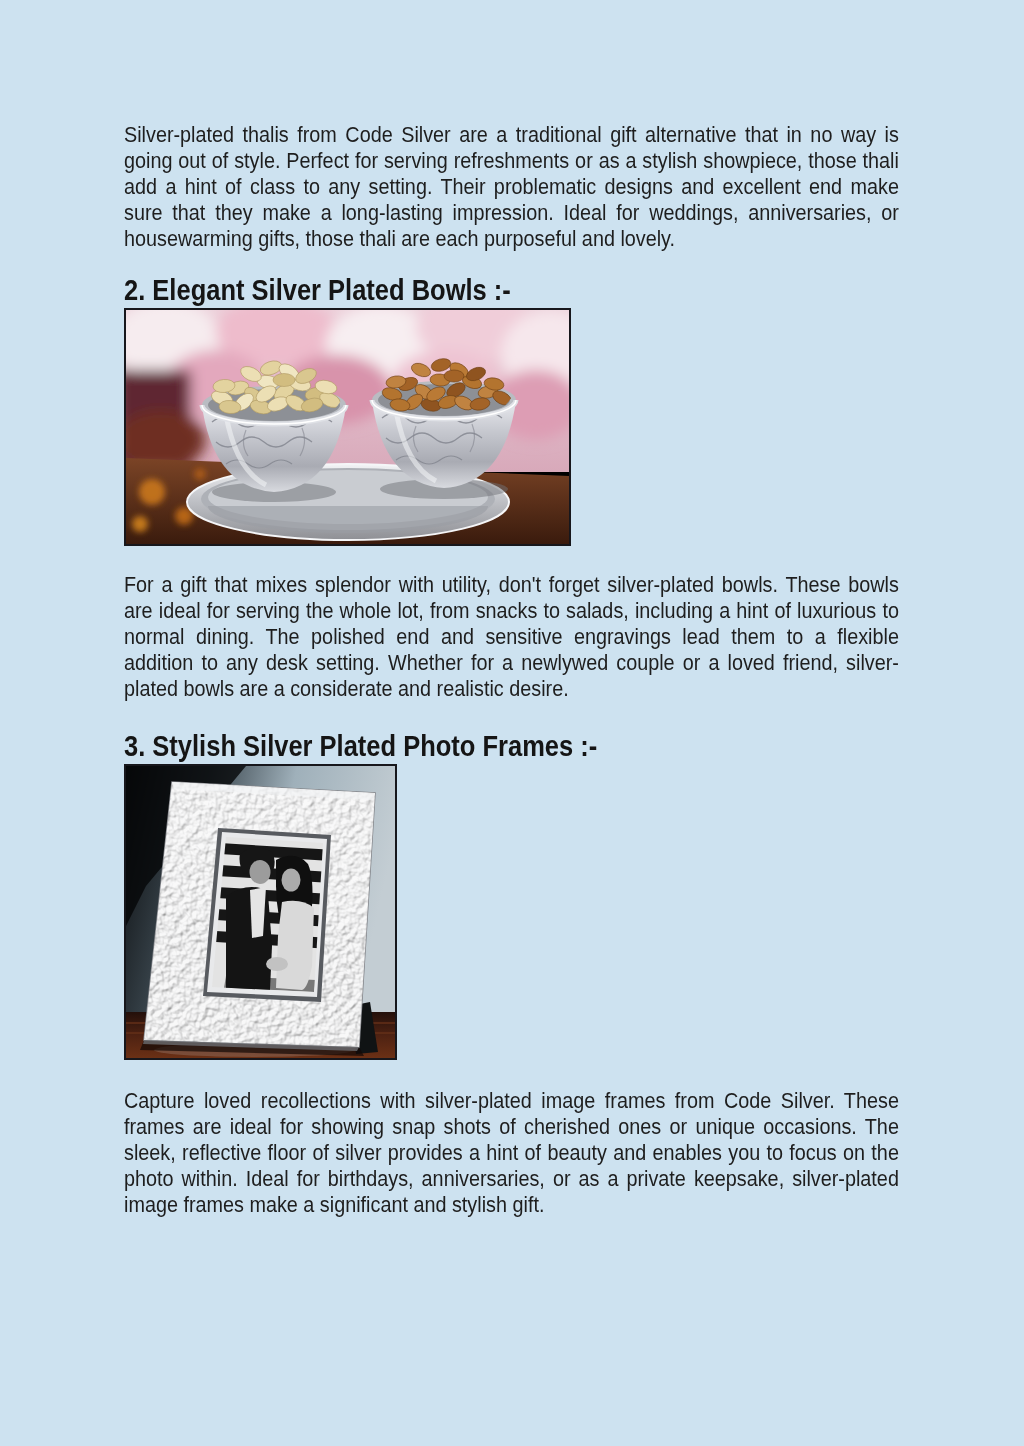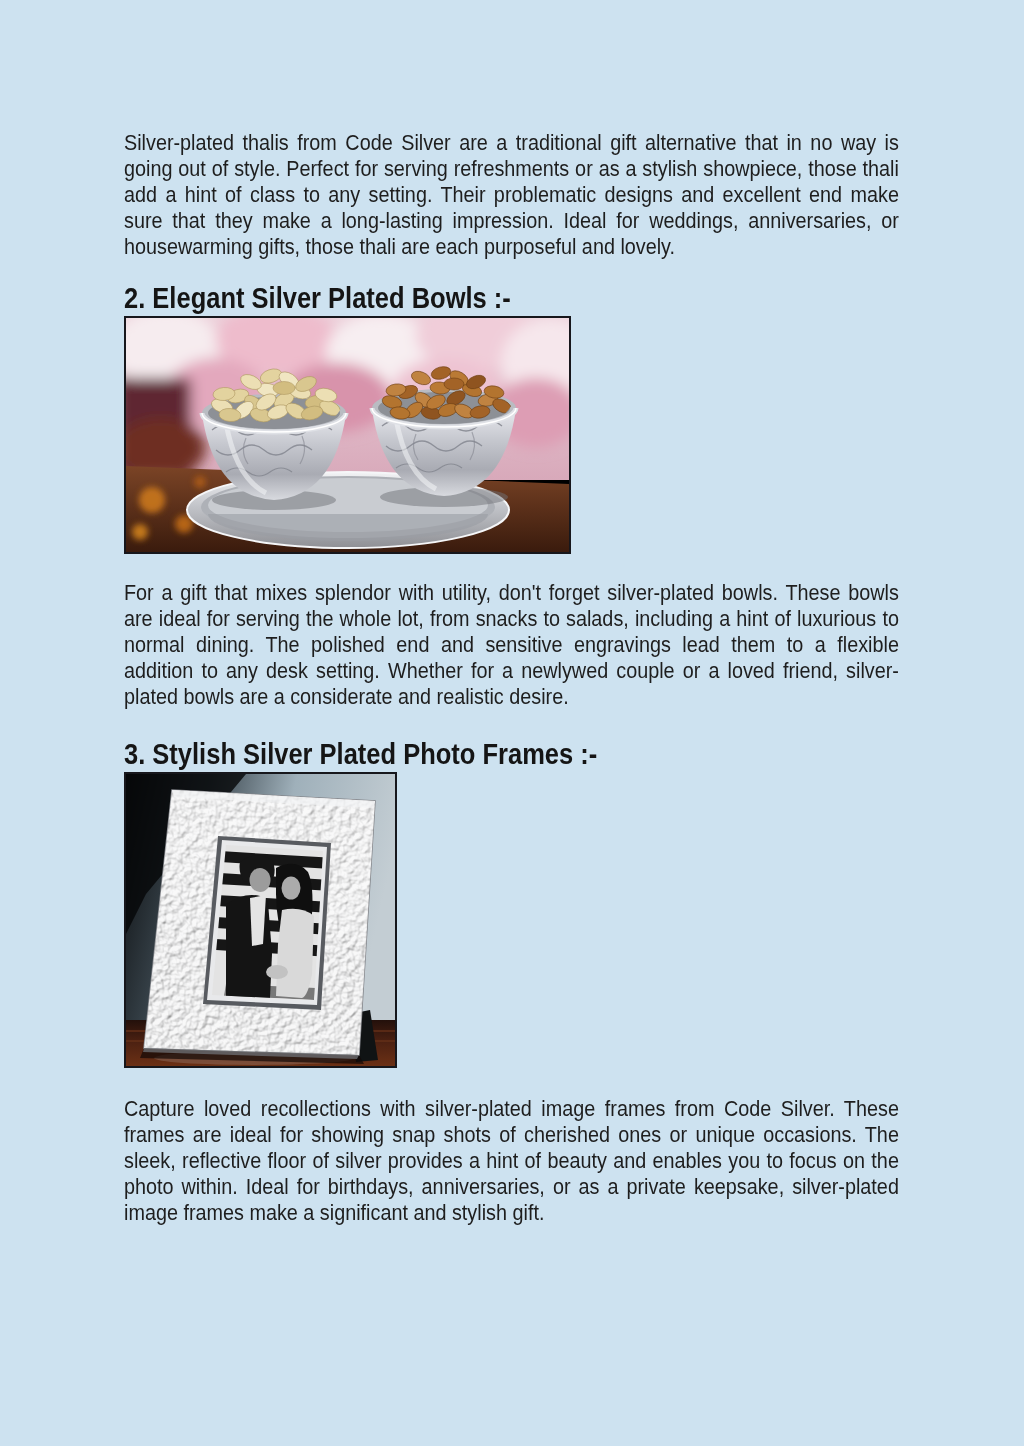--- a/index.html
+++ b/index.html
@@ -8,21 +8,20 @@
     width:1024px; height:1446px;
     background:#cde2f0;
     overflow:hidden;
     font-family:"Liberation Sans","DejaVu Sans",sans-serif;
   }
   .page {
     position:relative;
     width:1024px; height:1382px;
     box-sizing:border-box;
     padding:122px 8px 0 124px;
-    margin-top:8px;
   }
   .body-para {
     margin:0;
     width:861px;
     font-size:22px;
     line-height:26px;
     color:#1e1e1e;
     text-align:justify;
     transform:scaleX(0.9);
     transform-origin:0 0;

